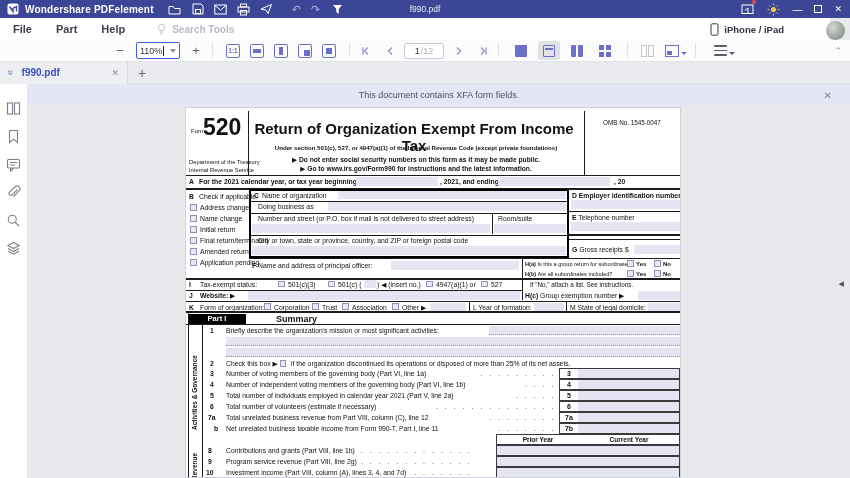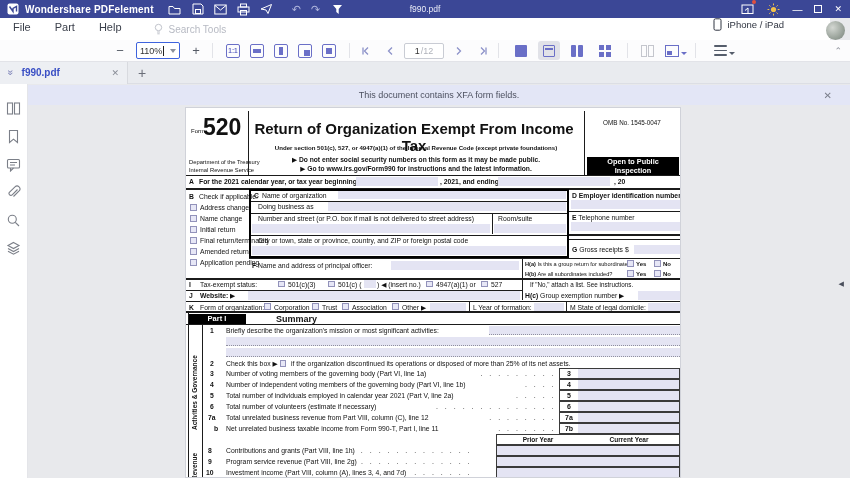--- a/index.html
+++ b/index.html
@@ -15,21 +15,21 @@
   .tb-undo { font-size:11px; color:#aeb4dc; margin-left:18px; }
   .tb-redo { font-size:11px; color:#aeb4dc; margin-left:10px; }
   .tb-file { position:absolute; left:0; right:0; text-align:center; font-size:8.5px; color:#e8eaf6; pointer-events:none; }
   .tb-right { position:absolute; right:0; top:0; height:18px; display:flex; align-items:center; gap:12px; padding-right:8px; }
   .tb-min { color:#fff; font-size:10px; }
   .tb-max { width:8px; height:8px; border:1px solid #fff; }
   .tb-close { color:#fff; font-size:9px; }
   .reddot { position:absolute; right:-2px; top:-2px; width:4px; height:4px; border-radius:50%; background:#e2503e; }
 
   
-  .menubar { position:absolute; left:0; top:18px; width:830px; height:22px; background:#fff; display:flex; font-size:11px; color:#3a3f4a; }
+  .menubar { position:absolute; left:0; top:18px; width:830px; height:22px; background:#fff; display:flex; align-items:center; font-size:11px; color:#3a3f4a;font-weight:bold; }
   .m-item { margin-right:22px; cursor:pointer; padding:3px 1px; }
   .m-left { margin-left:12px; display:flex; }
   .m-center { margin-left:96px; display:flex; }
   .m-active { color:#4566e0; border-bottom:2px solid #4566e0; }
   .m-search { display:flex; align-items:center; gap:5px; margin-left:8px; color:#b7bac3; font-size:10px; }
   .m-device { position:absolute; right:46px; display:flex; align-items:center; gap:5px; font-size:9.5px; color:#2f3440; }
   .avatar { position:absolute; right:5px; top:21px; width:19px; height:19px; border-radius:50%; background:radial-gradient(circle at 35% 35%, #d3d7d2, #9aa39b 60%, #78827a); z-index:10; }
 
   
   .toolbar { position:absolute; left:0; top:40px; width:850px; height:22px; background:#fcfcfd; border-bottom:1px solid #e2e3e8; display:flex; align-items:center; }
@@ -352,23 +352,20 @@
         <span class="pg-t bd" style="left:17px;top:6px;font-size:23px">520</span>
         <span class="pg-t" style="left:3px;top:51px;font-size:5.8px">Department of the Treasury</span>
         <span class="pg-t" style="left:3px;top:59px;font-size:5.8px">Internal Revenue Service</span>
         <div class="vl" style="left:62px;top:3px;height:64px"></div>
         <span class="pg-t bd" style="left:60px;top:12px;width:336px;text-align:center;font-size:15px;white-space:normal">Return of Organization Exempt From Income Tax</span>
         <span class="pg-t bd" style="left:62px;top:36px;width:336px;text-align:center;font-size:6.1px">Under section 501(c), 527, or 4947(a)(1) of the Internal Revenue Code (except private foundations)</span>
         <span class="pg-t bd" style="left:62px;top:48px;width:336px;text-align:center;font-size:6.7px">▶ Do not enter social security numbers on this form as it may be made public.</span>
         <span class="pg-t bd" style="left:62px;top:57px;width:336px;text-align:center;font-size:6.7px">▶ Go to www.irs.gov/Form990 for instructions and the latest information.</span>
         <div class="vl" style="left:398px;top:3px;height:64px"></div>
         <span class="pg-t" style="left:398px;top:11px;width:96px;text-align:center;font-size:6.3px">OMB No. 1545-0047</span>
-        <div class="blackbox" style="left:401px;top:49px;width:92px;height:18px;font-size:7.3px;line-height:8.5px;padding-top:1px">
-          <span>Open to Public</span><br><span>Inspection</span>
-        </div>
         <div class="hl" style="left:0;top:67px;width:496px"></div>
 
         <span class="pg-t bd" style="left:3px;top:70px">A</span>
         <span class="pg-t bd" style="left:13px;top:70px">For the 2021 calendar year, or tax year beginning</span>
         <div class="fld" style="left:170px;top:69px;width:82px;height:9px"></div>
         <span class="pg-t bd" style="left:254px;top:70px">, 2021, and ending</span>
         <div class="fld" style="left:312px;top:69px;width:112px;height:9px"></div>
         <span class="pg-t bd" style="left:428px;top:70px">, 20</span>
         <div class="hl" style="left:0;top:80px;width:496px;height:2px"></div>
 

